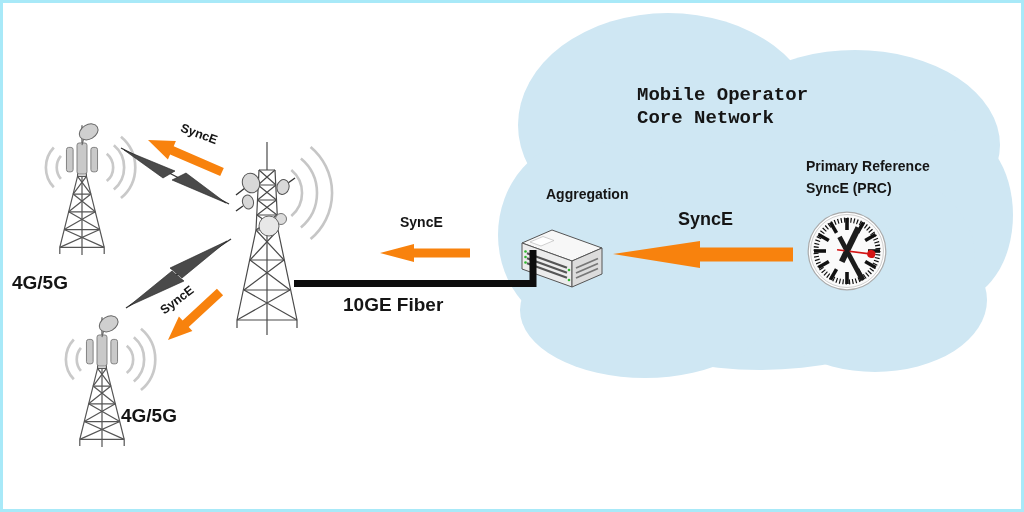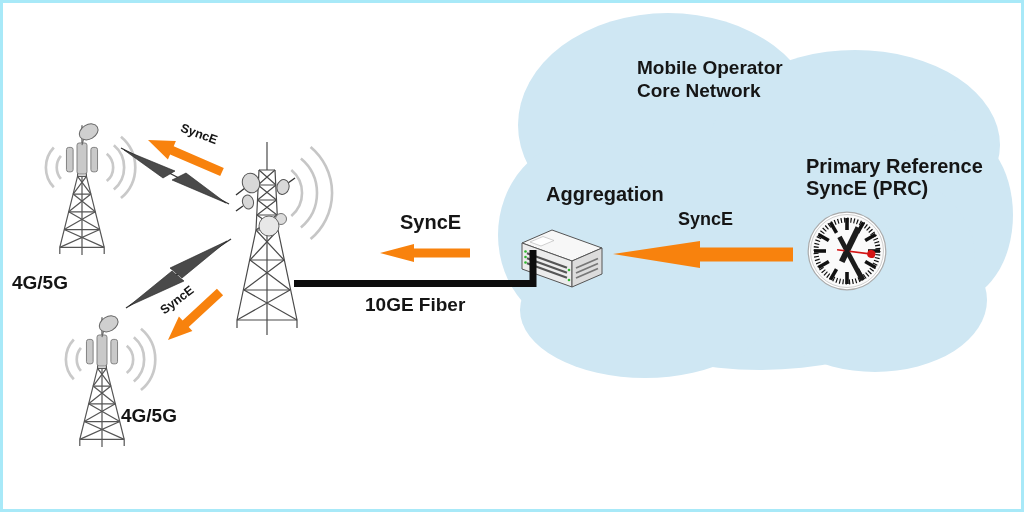--- a/index.html
+++ b/index.html
@@ -1,21 +1,21 @@
 <!DOCTYPE html>
 <html><head>
 <meta charset="utf-8">
 <style>
   html,body{margin:0;padding:0;background:#fff;}
   .canvas{position:relative;width:1024px;height:512px;background:#ffffff;overflow:hidden;
           font-family:"Liberation Sans",sans-serif;}
   .canvas svg{position:absolute;left:0;top:0;}
   .lbl{position:absolute;color:#151515;font-weight:bold;white-space:nowrap;}
   .lbl-lg{font-size:19px;line-height:23px;}
-  .lbl-md{font-size:20px;line-height:22px;}
+  .lbl-md{font-size:14px;line-height:22px;}
   .lbl-sm{font-size:12.5px;font-weight:600;}
   .rot-cw{transform:rotate(20deg);transform-origin:center;}
   .rot-ccw{transform:rotate(-37deg);transform-origin:center;}
 </style>
 </head>
 <body>
 
 <div class="canvas">
 
 <svg width="1024" height="512" viewBox="0 0 1024 512">
@@ -173,21 +173,21 @@
     <g transform="rotate(97)">
       <line x1="0" y1="10" x2="0" y2="-25" stroke-width="1.7" stroke="#D31414"></line>
       <circle cy="-24.5" r="4.1" fill="#D31414"></circle>
     </g>
     <circle r="2.6" fill="#1b1b1b"></circle>
   </g>
 
   <rect x="1.5" y="1.5" width="1021" height="509" fill="none" stroke-width="3" stroke="#A8E9F8"></rect>
 </svg>
 
-<div class="lbl lbl-lg" style="left:637px;top:56px;">
+<div class="lbl lbl-lg" style="left:637px;top:84px;font-family:Liberation Mono, monospace;">
   <div>Mobile Operator</div>
   <div>Core Network</div>
 </div>
 
 <div class="lbl lbl-md" style="left:806px;top:155px;">
   <div>Primary Reference</div>
   <div>SyncE (PRC)</div>
 </div>
 
 <div class="lbl lbl-md" style="left:546px;top:183px;text-align:right;">
@@ -196,19 +196,19 @@
 
 <div class="lbl" style="left:678px;top:209px;font-size:18px;">SyncE</div>
 
 <div class="lbl lbl-md" style="left:400px;top:211px;">SyncE</div>
 
 <div class="lbl lbl-sm rot-cw" style="left:180px;top:127px;">SyncE</div>
 
 <div class="lbl lbl-sm rot-ccw" style="left:158px;top:293px;">SyncE</div>
 
 
-<div class="lbl lbl-lg" style="left:365px;top:293px;">10GE Fiber</div>
+<div class="lbl lbl-lg" style="left:343px;top:293px;">10GE Fiber</div>
 
 <div class="lbl lbl-lg" style="left:12px;top:271px;">4G/5G</div>
 
 <div class="lbl lbl-lg" style="left:121px;top:404px;">4G/5G</div>
 
 </div>
 
 </body></html>

